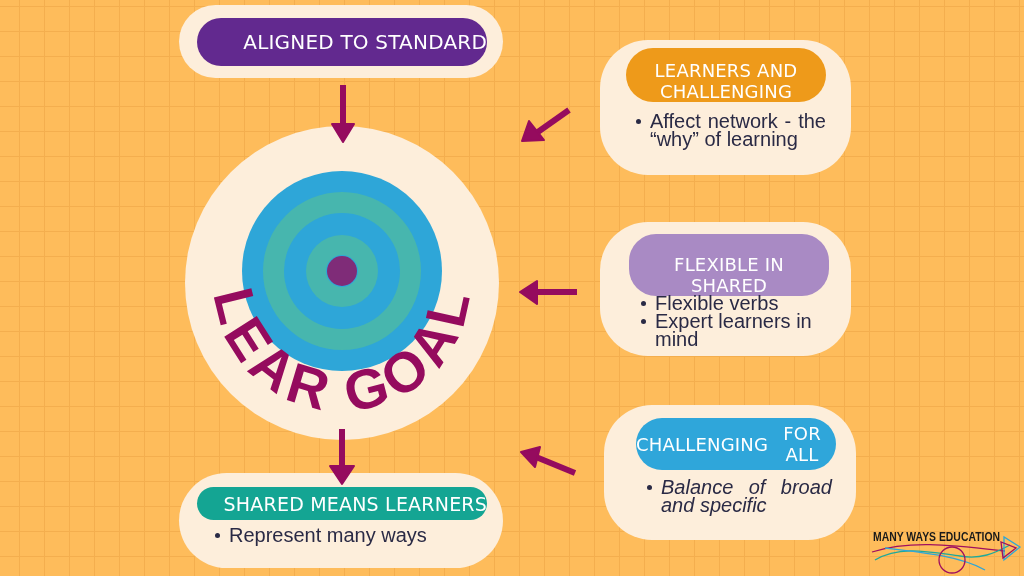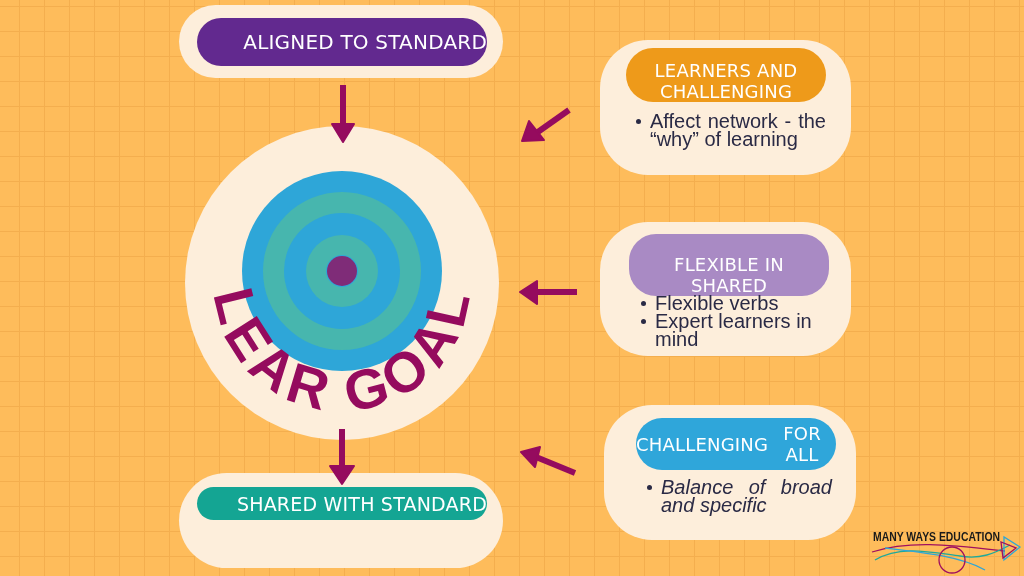--- a/index.html
+++ b/index.html
@@ -77,23 +77,24 @@
 <div class="pill" style="left:636px; top:418px; width:200px; height:52px; border-radius:26px; background:#2FA6DA; font-size:18px; line-height:21px; flex-direction:row;">
   <span>CHALLENGING</span>
   <span>FOR ALL</span>
 </div>
 <ul class="bullets justify" style="left:645px; top:478px; width:187px;font-style:italic;">
   <li>Balance of broad and specific</li>
 </ul>
 
 <div class="card" style="left:179px; top:473px; width:324px; height:95px;"></div>
 <div class="pill" style="left:197px; top:487px; width:290px; height:33px; border-radius:17px; background:#14A593; font-size:19px;">
-  <span>SHARED WITH STANDARD</span>
+  <span>SHARED MEANS LEARNERS</span>
 </div>
 <ul class="bullets" style="left:213px; top:526px; width:260px;">
+  <li>Represent many ways</li>
 </ul>
 
 <svg class="overlay" width="1024" height="576" viewBox="0 0 1024 576">
   <defs>
     <path id="arc-path" d="M 342 283 m -128 0 a 128 128 0 1 0 256 0"></path>
   </defs>
 
   <circle cx="342" cy="283" r="157" fill="#FDEEDB"></circle>
 
   <g>

